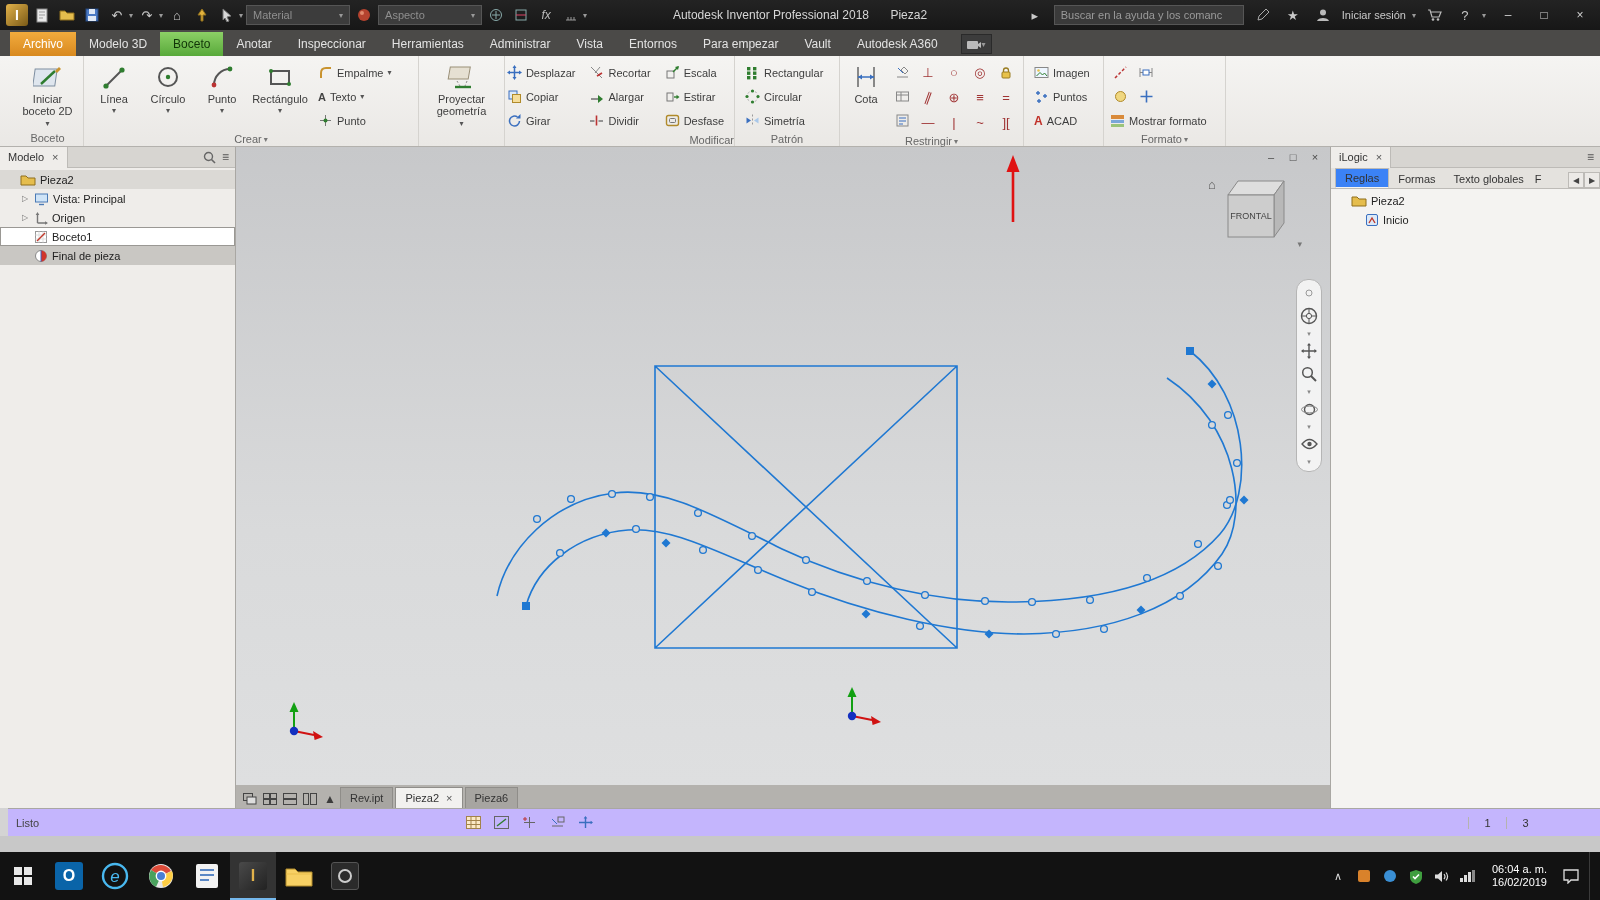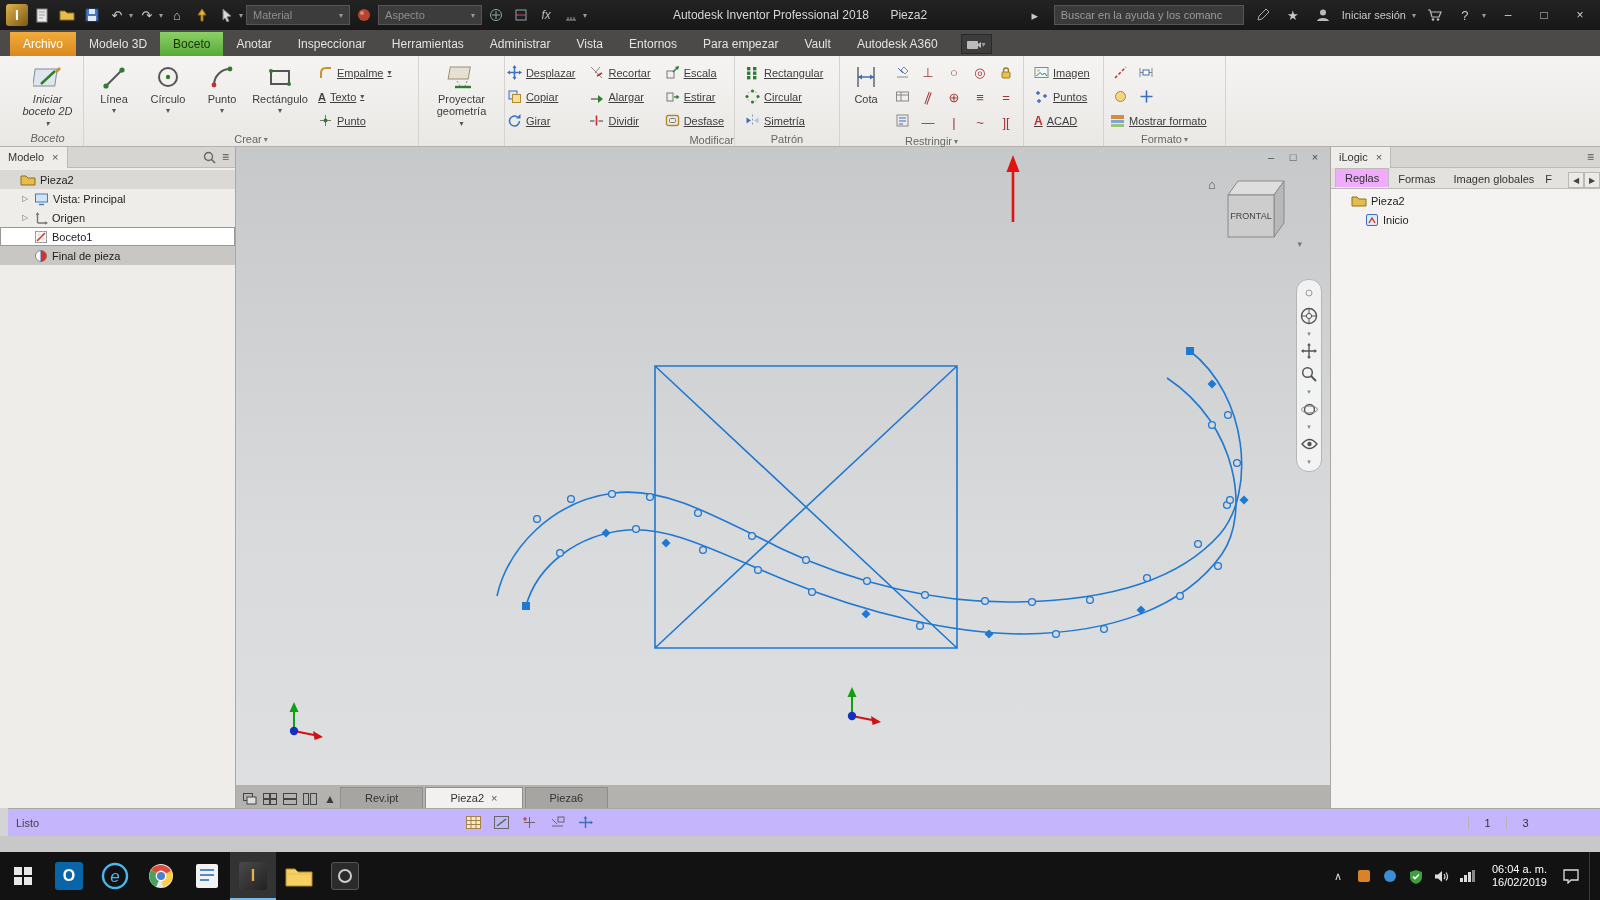--- a/index.html
+++ b/index.html
@@ -30,21 +30,21 @@
   
   #ribbon { position:absolute; top:56px; left:0; width:1600px; height:91px; background:linear-gradient(#f5f4f2,#eae8e5); border-bottom:1px solid #b3b1ad; display:flex; padding-left:12px; }
   .rgroup { display:flex; flex-direction:column; border-right:1px solid #d5d3cf; }
   .rg-content { flex:1; display:flex; align-items:stretch; padding:3px 4px 0 4px; gap:2px; }
   .rg-label { height:17px; font-size:11px; color:#666; display:flex; align-items:center; justify-content:center; gap:4px; }
   .rg-label .dd7 { color:#777; }
   .bigbtn { width:52px; display:flex; flex-direction:column; align-items:center; padding-top:3px; gap:2px; border:1px solid transparent; border-radius:2px; }
   .blabel { font-size:11px; line-height:1.12; text-align:center; color:#3d3d3d; }
   .dd { font-size:8px; color:#555; line-height:1; }
   .smallcol { display:flex; flex-direction:column; justify-content:flex-start; gap:1px; padding-top:2px; }
-  .smallbtn { height:23px; display:flex; align-items:center; gap:4px; font-size:11px; color:#3d3d3d; padding:0 5px; border:1px solid transparent; border-radius:2px; white-space:nowrap;text-decoration:underline; }
+  .smallbtn { height:23px; display:flex; align-items:center; gap:4px; font-size:11px; color:#3d3d3d; padding:0 5px; border:1px solid transparent; border-radius:2px; white-space:nowrap; }
   .mod-grid { display:grid; grid-template-rows:repeat(3,24px); grid-auto-flow:column; column-gap:2px; padding-top:2px; }
   .cgrid { display:grid; grid-template-columns:repeat(4,25px); grid-template-rows:repeat(3,24px); gap:1px; padding-top:2px; }
   .cbtn { width:24px; height:23px; display:flex; align-items:center; justify-content:center; font-size:13px; color:#a03434; border:1px solid transparent; border-radius:2px; }
   .minicol { display:grid; grid-template-rows:repeat(3,24px); padding-top:2px; }
   .rg-label.salir { background:#8ce04e; color:#1d4a06; }
   .acad-a { color:#c03028; font-weight:bold; font-size:12px; }
   .fx { font-style:italic; font-size:12px; color:#bbb; }
 
   
   #browser { position:absolute; top:147px; left:0; width:236px; height:661px; background:#efedea; border-right:1px solid #a9a7a3; }
@@ -68,29 +68,29 @@
   #vc-home { position:absolute; top:6px; left:-4px; font-size:13px; color:#555; }
   #vc-dd { position:absolute; right:-10px; bottom:6px; font-size:9px; color:#777; }
   #navbar { position:absolute; top:132px; right:8px; width:26px; background:rgba(248,248,248,.85); border:1px solid #b5b5b5; border-radius:12px; display:flex; flex-direction:column; align-items:center; padding:4px 0 6px; gap:5px; }
   .nav-ic { width:18px; height:18px; display:flex; align-items:center; justify-content:center; }
   .nav-dd { font-size:7px; color:#888; line-height:1; }
 
   
   #ilogic { position:absolute; top:147px; left:1330px; width:270px; height:661px; background:#f4f3f1; border-left:1px solid #a9a7a3; }
   .il-tabs { height:21px; display:flex; align-items:flex-end; border-bottom:1px solid #bdbbb7; background:#e4e2de; padding-left:4px; }
   .il-tab { padding:3px 9px; font-size:11px; color:#333; }
-  .il-tab.active { background:#f0abfc; border:1px solid #bdbbb7; border-bottom-color:#f4f3f1; }
+  .il-tab.active { background:#3b82f6; border:1px solid #bdbbb7; border-bottom-color:#f4f3f1; }
   .il-tab.cut { width:16px; overflow:hidden; padding:3px 2px; }
   .il-arrows { margin-left:auto; display:flex; }
   .il-arrows span { width:16px; height:16px; border:1px solid #bdbbb7; background:#eceae7; font-size:8px; display:flex; align-items:center; justify-content:center; color:#444; }
 
   
   #doctabs { position:absolute; top:785px; left:236px; width:1094px; height:23px; background:#b4b2ae; display:flex; align-items:flex-end; padding-left:4px; }
   .dt-ic { width:20px; height:19px; display:flex; align-items:center; justify-content:center; color:#3c3c3c; }
-  .dtab { height:21px; display:flex; align-items:center; gap:7px; padding:0 24px; font-size:11px; color:#333; background:#a7a5a1; border:1px solid #8f8d89; border-bottom:none; margin-right:2px; }
+  .dtab { height:21px; display:flex; align-items:center; gap:7px; padding:0 9px; font-size:11px; color:#333; background:#a7a5a1; border:1px solid #8f8d89; border-bottom:none; margin-right:2px; }
   .dtab.active { background:#f2f1ef; }
 
   
   #statusbar { position:absolute; top:808px; left:8px; width:1600px; height:28px; background:#c4b5fd; border-top:1px solid #a9a7a3; display:flex; align-items:center; font-size:11px; color:#444; }
   #status-center { position:absolute; left:455px; display:flex; gap:8px; }
   .st-ic { width:20px; height:18px; display:flex; align-items:center; justify-content:center; }
   #status-nums { position:absolute; right:64px; display:flex; }
   .st-num { width:38px; text-align:center; border-left:1px solid #b5b3af; color:#333; }
 
   #strip { position:absolute; top:836px; left:0; width:1600px; height:16px; background:#c8c8c8; }
@@ -238,21 +238,21 @@
           <rect x="0" y="2" width="11" height="8" rx="1" fill="#bbb"></rect>
           <path d="M11 5l3-2v6l-3-2z" fill="#bbb"></path>
         </svg>
       </span>
     <span class="dd7">▾</span>
   </span>
 </div>
 
 <div id="ribbon">
 
-  <div class="rgroup" style="width:72px;font-style:italic;">
+  <div class="rgroup" style="width:72px;">
     <div class="rg-content" style="justify-content:center;">
       <div class="bigbtn" style="width:62px;">
         <span>
             <svg width="30" height="28">
               <rect x="3" y="6" width="22" height="17" fill="#dfe6ee" stroke="#7e8ea0" transform="skewX(-8)"></rect>
               <path d="M8 21L22 8" stroke="#2f7d2f" stroke-width="2.4"></path>
               <path d="M22 8l4-4 2 2-4 4z" fill="#c9932f"></path>
             </svg>
           </span>
         <span class="blabel">Iniciar boceto 2D</span>
@@ -881,21 +881,21 @@
       <span>iLogic</span>
       <span class="p-x">×</span>
     </div>
     <div class="p-tools">
       <span>≡</span>
     </div>
   </div>
   <div class="il-tabs">
     <span class="il-tab active">Reglas</span>
     <span class="il-tab">Formas</span>
-    <span class="il-tab">Imagen globales</span>
+    <span class="il-tab">Texto globales</span>
     <span class="il-tab cut">F</span>
     <div class="il-arrows">
       <span>◀</span>
       <span>▶</span>
     </div>
   </div>
   <div class="tree">
     <div class="trow">
       <span class="tw"></span>
       <span>

